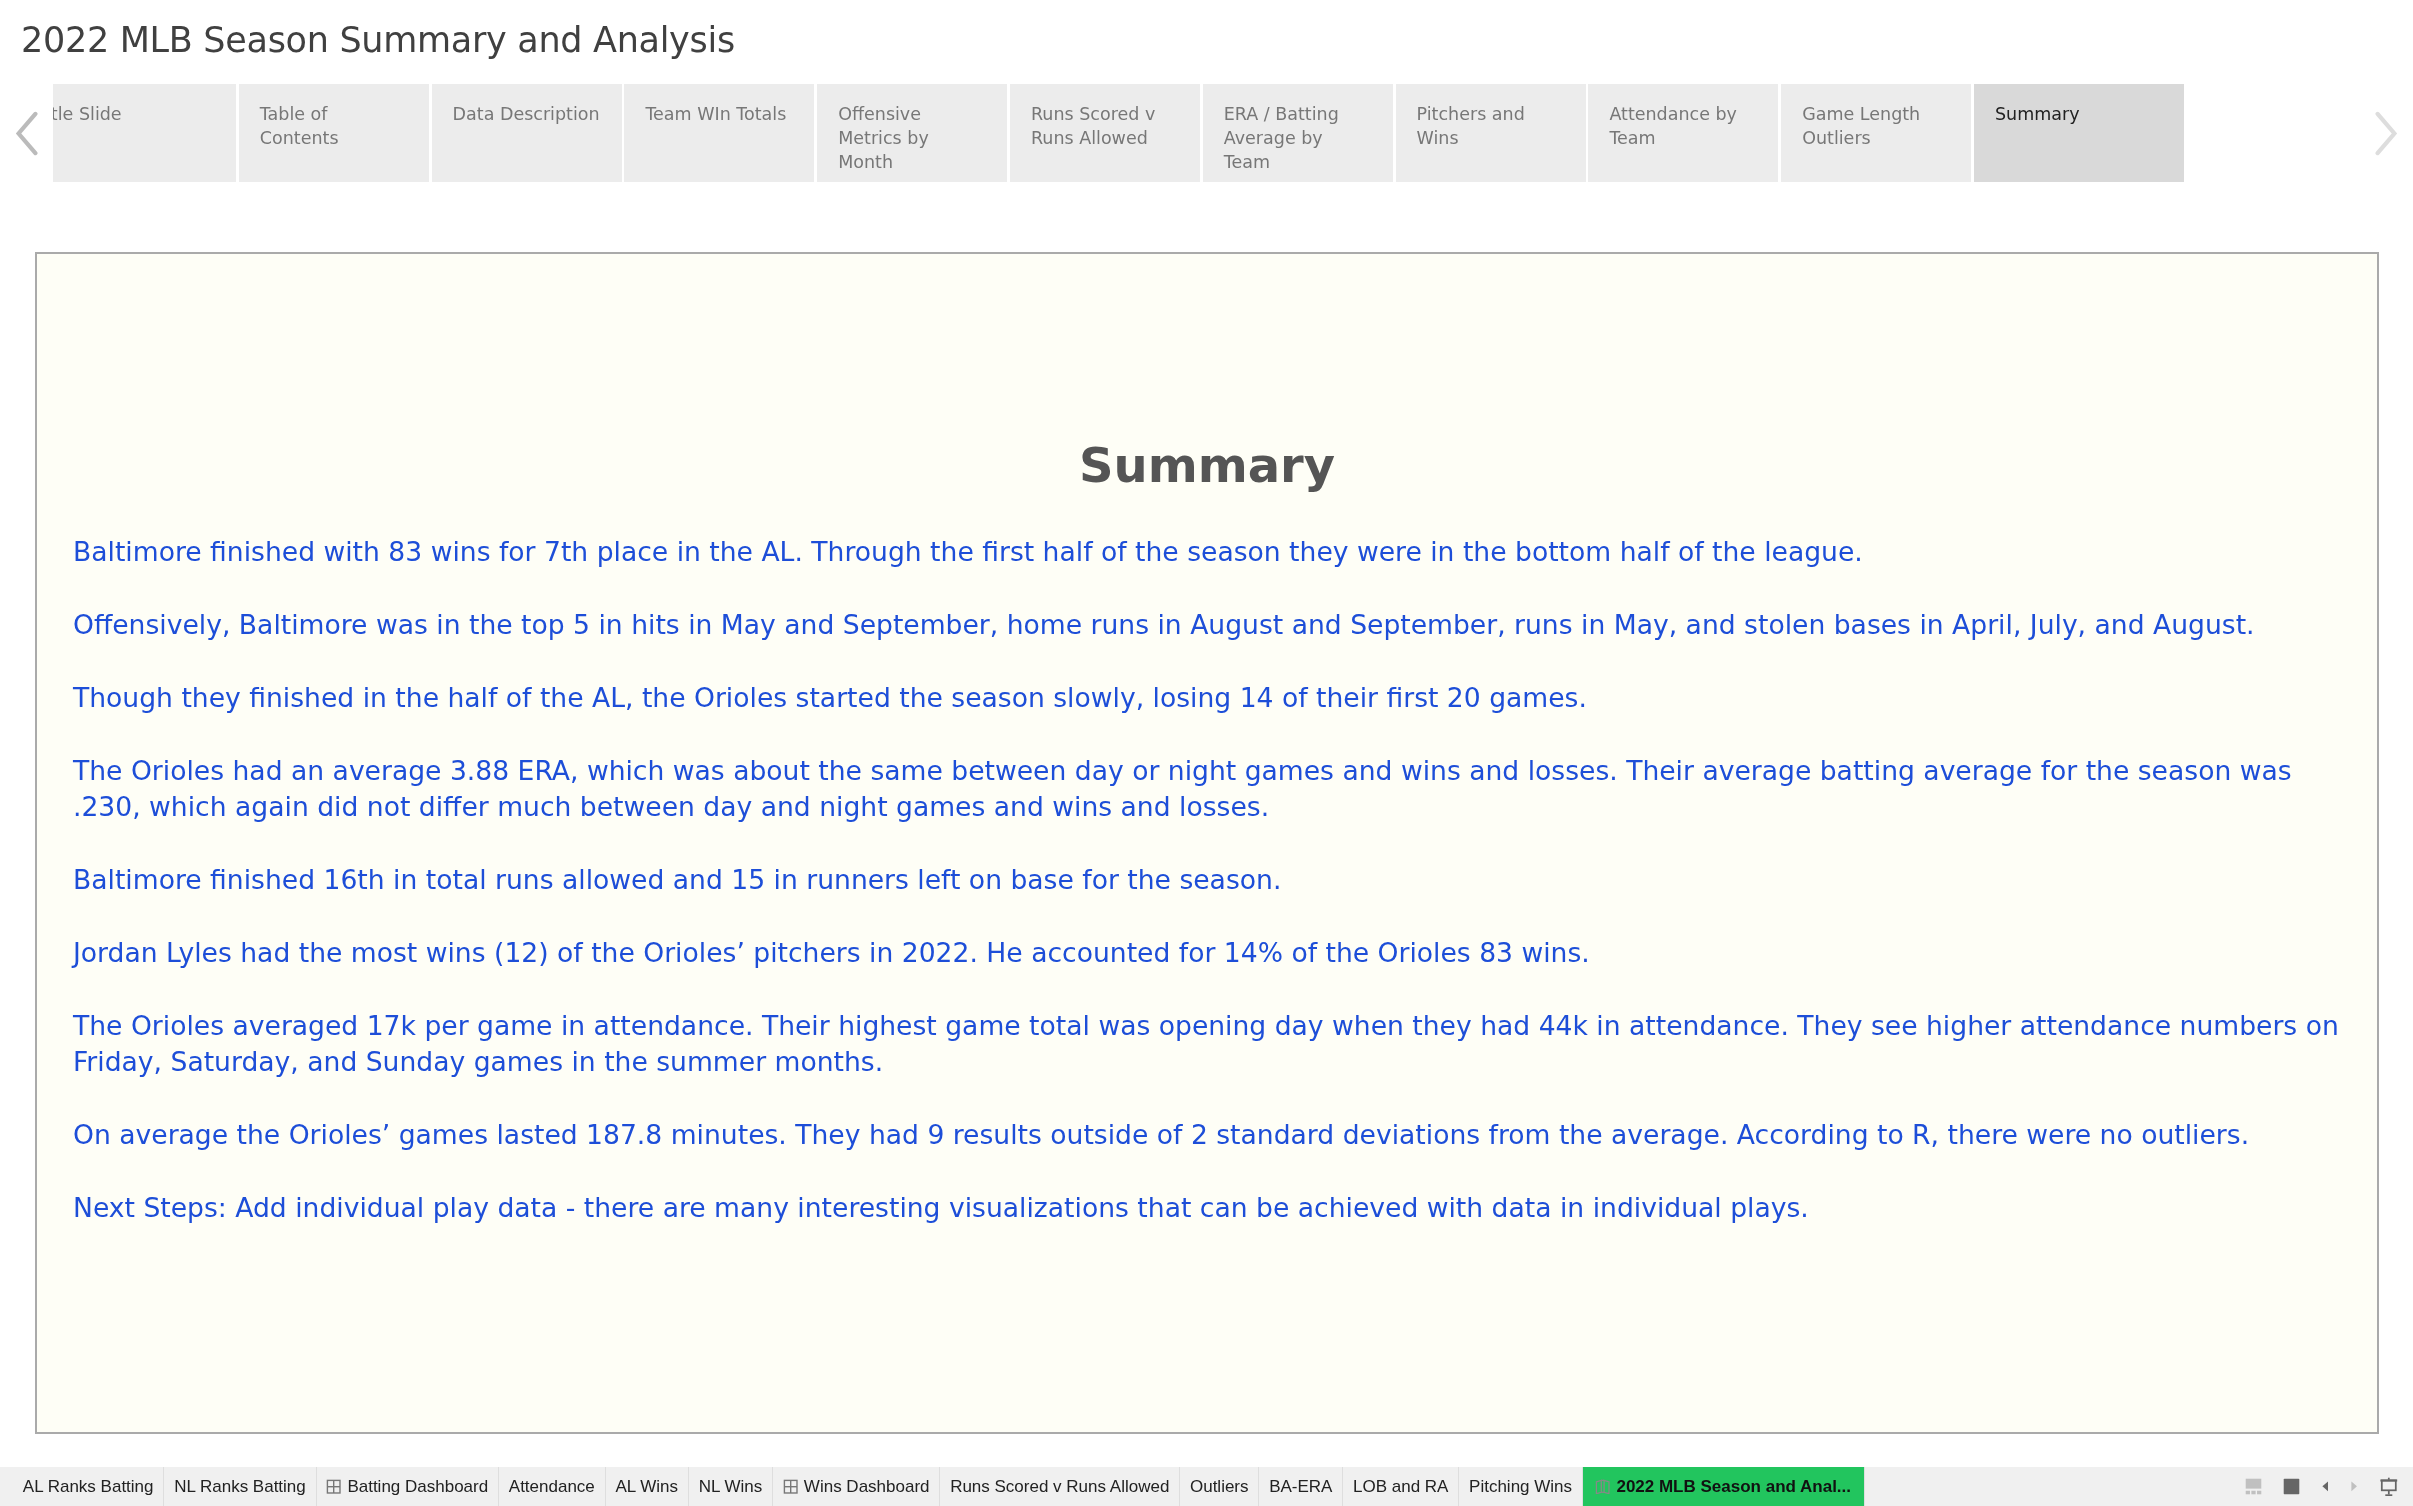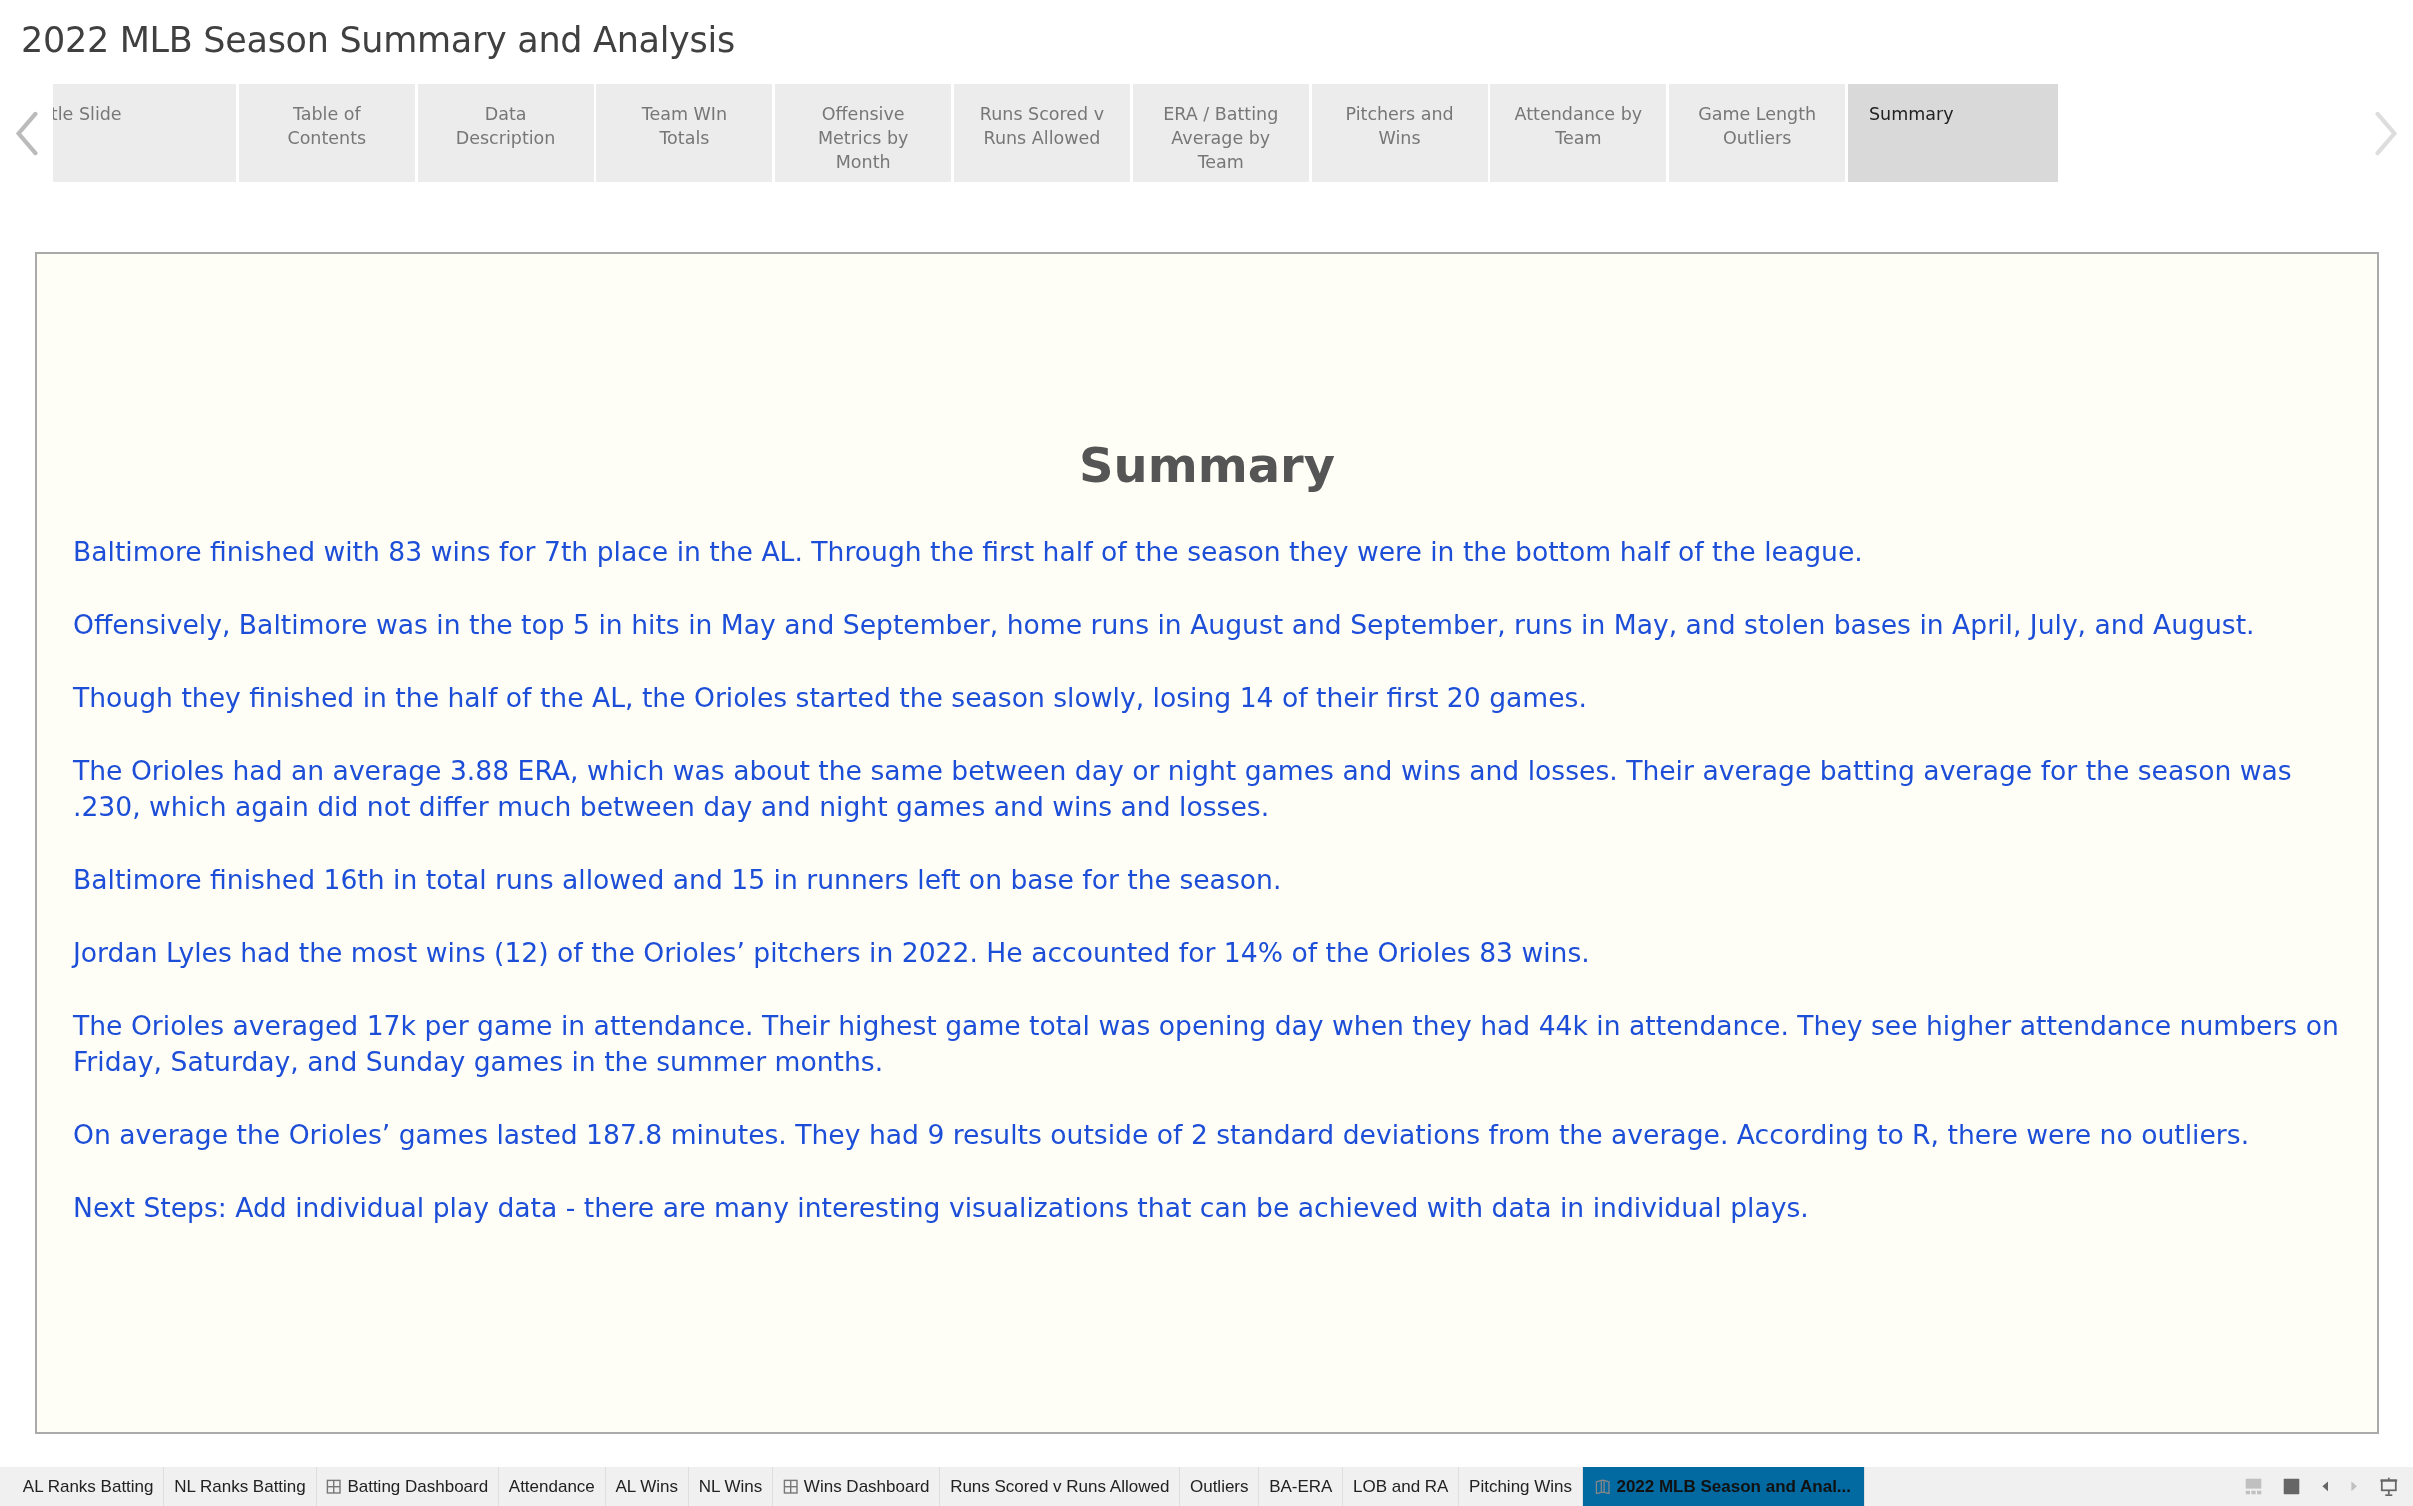--- a/index.html
+++ b/index.html
@@ -24,21 +24,21 @@
       position: absolute; left: 53px; top: 84px; width: 2307px; height: 98px;
       display: flex; overflow: hidden;
     }
     .story-point {
       flex: 0 0 auto; height: 98px; background: #ececec; margin-right: 2.8px;
       padding: 18px 21px; font-size: 17.5px; line-height: 24px; color: #777777;
       cursor: pointer; overflow: hidden;
     }
     .story-point.first { width: 183px; padding-left: 0; }
     .story-point.first span { display: inline-block; margin-left: -7px; }
-    .story-point.std { width: 176px; text-align: center; }
+    .story-point.std { width: 190px; }
     .story-point.active { background: #d9d9d9; color: #222222; width: 210px; margin-right: 0; }
 
     
     .summary-box {
       position: absolute; left: 35px; top: 252px; width: 2344px; height: 1182px;
       background: #fefef6; border: 2.1px solid #aaaaaa;
     }
     .summary-heading {
       position: absolute; left: 0; right: 0; top: 183px; text-align: center;
       font-size: 48px; color: #555555; font-weight: bold;
@@ -52,21 +52,21 @@
     
     .sheet-bar {
       position: absolute; left: 0; top: 1467px; width: 2413px; height: 39px;
       background: #f0f0f0; display: flex; align-items: stretch; padding-left: 13px;
     }
     .sheet-tab {
       flex: 0 0 auto; display: flex; align-items: center; gap: 5.6px;
       padding: 0 9.8px; font-size: 17px; color: #222; border-right: 1.4px solid #dedede;
       cursor: pointer; white-space: nowrap; font-family: "Liberation Sans", sans-serif;
     }
-    .sheet-tab.active { background: #0369a1; font-weight: bold; color: #111; padding: 0 12.6px; border-right: 1.4px solid #dedede; }
+    .sheet-tab.active { background: #22c55e; font-weight: bold; color: #111; padding: 0 12.6px; border-right: 1.4px solid #dedede; }
     .tab-icon svg { width: 15.4px; height: 15.4px; display: block; }
     .sheet-controls {
       margin-left: auto; display: flex; align-items: center; gap: 21px; padding-right: 14px;
     }
     .sheet-controls .ctl { cursor: pointer; display: flex; align-items: center; }
   </style>
 </head>
 <body>
 
 <div class="story-title">2022 MLB Season Summary and Analysis</div>

